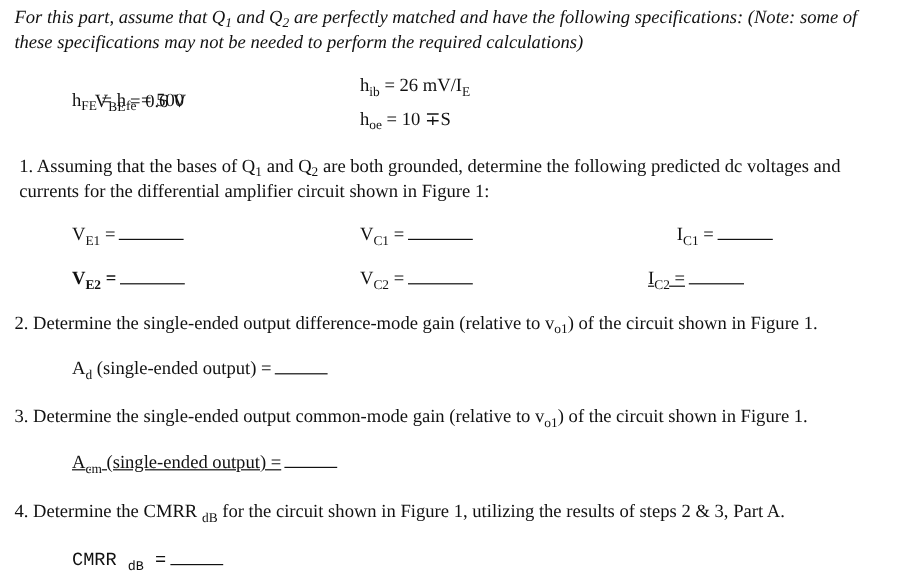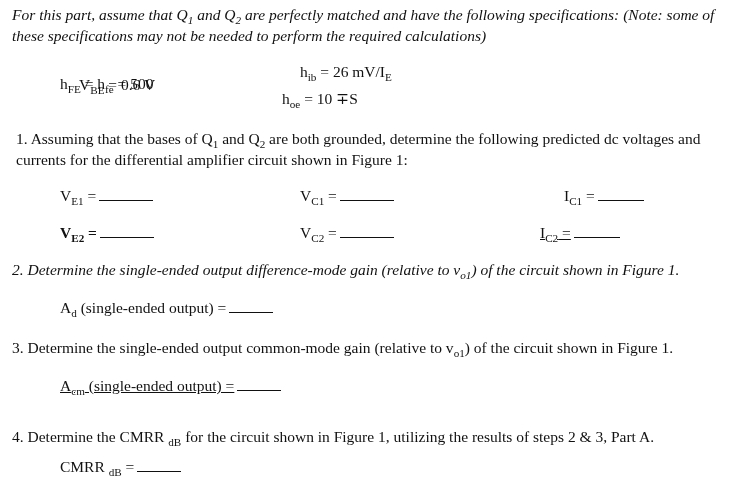--- a/index.html
+++ b/index.html
@@ -15,32 +15,32 @@
     .q1 { left: 16px; top: 128px; width: 735px; line-height: 21px; white-space: normal; }
   </style>
 </head>
 <body>
 
 <div class="abs intro"><span>For this part, assume that Q</span><sub>1</sub><span> and Q</span><sub>2</sub><span> are perfectly matched and have the following specifications: (Note: some of these specifications may not be needed to perform the required calculations)</span></div>
 
 <div class="abs" style="left:60px;top:75px;"><span>h</span><sub>FE</sub><span> = h</span><sub>fe</sub><span> = 500</span></div>
 <div class="abs" style="left:300px;top:63px;"><span>h</span><sub>ib</sub><span> = 26 mV/I</span><sub>E</sub></div>
 <div class="abs" style="left:60px;top:76px;margin-left:19px;"><span>V</span><sub>BE</sub><span> = 0.6 V</span></div>
-<div class="abs" style="left:282px;top:90px;"><span>h</span><sub>oe</sub><span> = 10 ∓S</span></div>
+<div class="abs" style="left:300px;top:90px;"><span>h</span><sub>oe</sub><span> = 10 ∓S</span></div>
 
 <div class="abs q1"><span>1. Assuming that the bases of Q</span><sub>1</sub><span> and Q</span><sub>2</sub><span> are both grounded, determine the following predicted dc voltages and currents for the differential amplifier circuit shown in Figure 1:</span></div>
 
 <div class="abs" style="left:60px;top:187px;"><span>V</span><sub>E1</sub><span> =</span><span class="blank" style="width:54px"></span></div>
 <div class="abs" style="left:300px;top:187px;"><span>V</span><sub>C1</sub><span> =</span><span class="blank" style="width:54px"></span></div>
 <div class="abs" style="left:564px;top:187px;"><span>I</span><sub>C1</sub><span> =</span><span class="blank" style="width:46px"></span></div>
 
 <div class="abs" style="left:60px;top:224px;font-weight:bold;"><span>V</span><sub>E2</sub><span> =</span><span class="blank" style="width:54px"></span></div>
 <div class="abs" style="left:300px;top:224px;"><span>V</span><sub>C2</sub><span> =</span><span class="blank" style="width:54px"></span></div>
 <div class="abs" style="left:540px;top:224px;text-decoration:underline;"><span>I</span><sub>C2</sub><span> =</span><span class="blank" style="width:46px"></span></div>
 
-<div class="abs" style="left:12px;top:261px;font-style:italic;"><span>2. Determine the single-ended output difference-mode gain (relative to v</span><sub>o1</sub><span>) of the circuit shown in Figure 1.</span></div>
+<div class="abs" style="left:12px;top:261px;"><span>2. Determine the single-ended output difference-mode gain (relative to v</span><sub>o1</sub><span>) of the circuit shown in Figure 1.</span></div>
 <div class="abs" style="left:60px;top:299px;font-family:Liberation Serif, serif;"><span>A</span><sub>d</sub><span>  (single-ended output) =</span><span class="blank" style="width:44px"></span></div>
 
 <div class="abs" style="left:12px;top:339px;"><span>3. Determine the single-ended output common-mode gain (relative to v</span><sub>o1</sub><span>) of the circuit shown in Figure 1.</span></div>
 <div class="abs" style="left:60px;top:377px;text-decoration:underline;"><span>A</span><sub>cm</sub><span> (single-ended output) =</span><span class="blank" style="width:44px"></span></div>
 
-<div class="abs" style="left:12px;top:428px;"><span>4. Determine the CMRR </span><sub>dB</sub><span> for the circuit shown in Figure 1, utilizing the results of steps 2 &amp; 3, Part A.</span></div>
-<div class="abs" style="left:60px;top:458px;"><span>CMRR </span><sub>dB</sub><span> =</span><span class="blank" style="width:44px"></span></div>
+<div class="abs" style="left:12px;top:418px;"><span>4. Determine the CMRR </span><sub>dB</sub><span> for the circuit shown in Figure 1, utilizing the results of steps 2 &amp; 3, Part A.</span></div>
+<div class="abs" style="left:60px;top:458px;font-family:Liberation Mono, monospace;"><span>CMRR </span><sub>dB</sub><span> =</span><span class="blank" style="width:44px"></span></div>
 
 </body></html>

